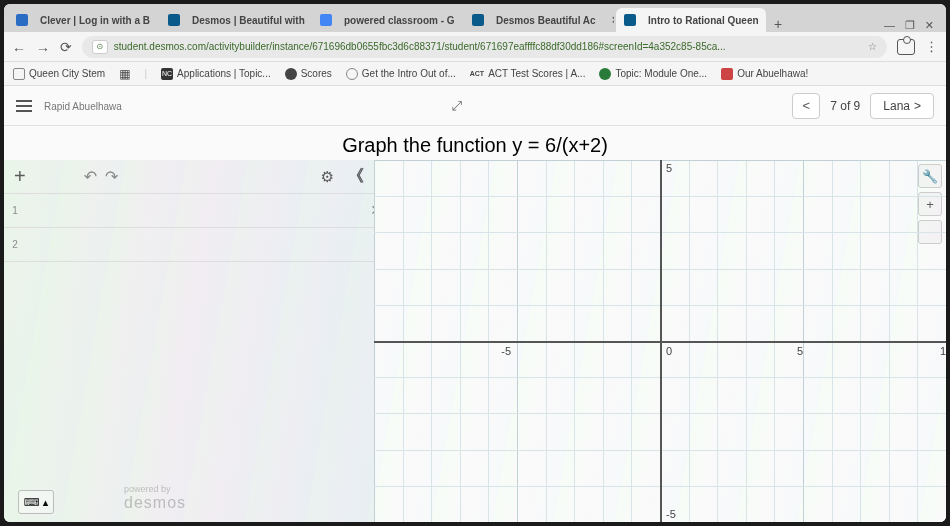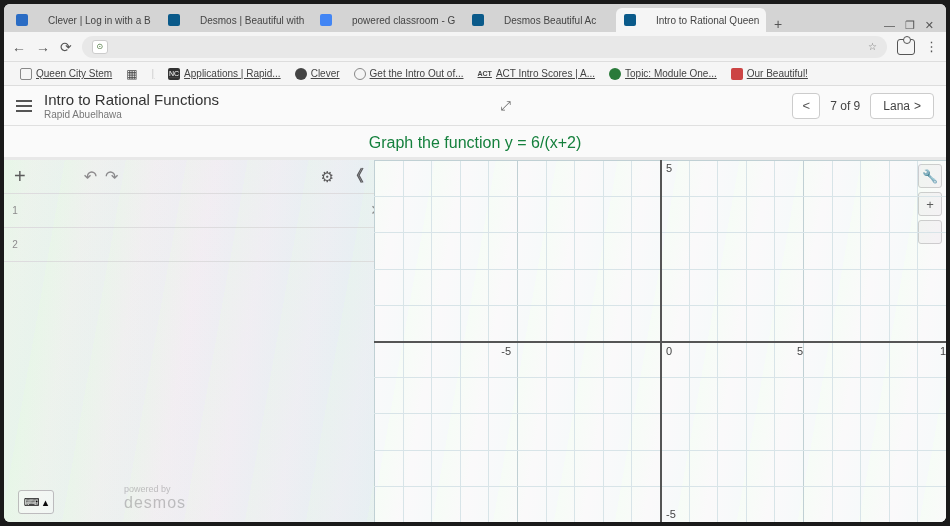--- a/index.html
+++ b/index.html
@@ -1,58 +1,58 @@
 <!DOCTYPE html>
 <html><head>
 <meta charset="utf-8">
 <style>
 * { margin: 0; padding: 0; box-sizing: border-box; font-family: Arial, sans-serif; }
 body { width: 950px; height: 526px; background: #1a1a1a; overflow: hidden; position: relative; }
 .screen { position: absolute; top: 4px; left: 4px; right: 4px; bottom: 4px; background: #e8e8e8; border-radius: 6px; overflow: hidden; }
 
 
 .tabs-bar { height: 28px; background: #d4d4d4; display: flex; align-items: flex-end; padding: 0 4px; gap: 2px; font-size: 10px; }
-.tab { height: 24px; padding: 0 8px; display: flex; align-items: center; gap: 20px; border-radius: 6px 6px 0 0; color: #444; max-width: 150px; white-space: nowrap; overflow: hidden; cursor: pointer; }
+.tab { height: 24px; padding: 0 8px; display: flex; align-items: center; gap: 12px; border-radius: 6px 6px 0 0; color: #444; max-width: 150px; white-space: nowrap; overflow: hidden; cursor: pointer; font-weight: bold; }
 .tab.active { background: #f5f5f5; }
 .tab .favicon { width: 12px; height: 12px; border-radius: 2px; flex-shrink: 0; }
 .tab .close { margin-left: 4px; color: #666; font-size: 12px; }
 .fav-c { background: #2a6cc4; }
 .fav-d { background: #0a5a8a; }
 .fav-g { background: #4285f4; border-radius: 50%; }
 .newtab { width: 20px; text-align: center; color: #555; font-size: 14px; }
 .wincontrols { margin-left: auto; display: flex; gap: 10px; padding-right: 8px; color: #555; font-size: 11px; }
 
 
 .url-row { height: 30px; background: #f5f5f5; display: flex; align-items: center; padding: 0 8px; gap: 10px; border-bottom: 1px solid #ddd; }
 .navbtn { color: #555; font-size: 14px; cursor: pointer; }
 .url-pill { flex: 1; height: 22px; background: #e8e8e8; border-radius: 11px; display: flex; align-items: center; padding: 0 10px; font-size: 10px; color: #3a6a2a; gap: 6px; overflow: hidden; }
 .url-pill .badge { width: 16px; height: 14px; background: #fff; border: 1px solid #ccc; border-radius: 3px; display: flex; align-items: center; justify-content: center; font-size: 8px; }
 .url-right { display: flex; gap: 10px; color: #555; font-size: 13px; }
 .ext-icon { width: 18px; height: 16px; border: 1.5px solid #555; border-radius: 3px; position: relative; }
 .ext-icon::after { content:''; position:absolute; top:-4px; left:5px; width:6px; height:6px; border:1.5px solid #555; border-radius:50%; background:#f5f5f5; }
 
 
-.bookmarks { height: 24px; background: #f5f5f5; display: flex; align-items: center; padding: 0 16px; gap: 14px; font-size: 10px; color: #444; border-bottom: 1px solid #ddd; text-decoration: underline; }
+.bookmarks { height: 24px; background: #f5f5f5; display: flex; align-items: center; padding: 0 9px; gap: 14px; font-size: 10px; color: #444; border-bottom: 1px solid #ddd; }
 .bm { display: flex; align-items: center; gap: 4px; cursor: pointer; }
 .bm .bico { width: 12px; height: 12px; border-radius: 2px; }
 
 
 .act-header { height: 40px; background: #fafafa; display: flex; align-items: center; padding: 0 12px; border-bottom: 1px solid #e0e0e0; }
 .hamburger { display: flex; flex-direction: column; gap: 3px; margin-right: 12px; cursor: pointer; }
 .hamburger span { width: 16px; height: 2px; background: #555; }
 .act-title { font-size: 15px; color: #333; }
 .act-sub { font-size: 10px; color: #777; margin-top: 1px; }
 .act-mid { margin: 0 auto; color: #666; font-size: 13px; cursor: pointer; }
 .act-right { display: flex; align-items: center; gap: 10px; }
 .sq-btn { width: 28px; height: 26px; border: 1px solid #ccc; border-radius: 4px; background: #fff; display: flex; align-items: center; justify-content: center; color: #555; font-size: 13px; cursor: pointer; }
 .counter { font-size: 12px; color: #444; }
 .next-btn { height: 26px; padding: 0 12px; border: 1px solid #ccc; border-radius: 4px; background: #fff; font-size: 12px; color: #444; display: flex; align-items: center; gap: 4px; cursor: pointer; }
 
 
-.prompt { text-align: center; font-size: 16px; color: #15803d; padding: 8px 0 5px; background: #fafafa; }
+.prompt { text-align: center; font-size: 20px; color: #000000; padding: 8px 0 5px; background: #fafafa; }
 
 
 .main { position: absolute; top: 156px; left: 0; right: 0; bottom: 0; display: flex; background: #f0f5f0; }
 .leftcol { width: 370px; position: relative; background: linear-gradient(90deg, rgba(200,255,200,0.15), rgba(255,200,255,0.12), rgba(200,220,255,0.15)); }
 .tool-row { height: 34px; display: flex; align-items: center; padding: 0 10px; gap: 8px; border-bottom: 1px solid #ddd; }
 .plus { font-size: 20px; color: #555; cursor: pointer; font-weight: 300; }
 .undo-redo { margin-left: 50px; display: flex; gap: 8px; color: #888; font-size: 16px; }
 .gear { margin-left: auto; color: #555; font-size: 15px; cursor: pointer; }
 .collapse { color: #555; font-size: 16px; cursor: pointer; margin-left: 6px; font-weight: bold; }
 .expr-row { height: 34px; border-bottom: 1px solid #ddd; display: flex; align-items: center; position: relative; }
@@ -112,71 +112,71 @@
       <span>✕</span>
     </div>
   </div>
 
   <div class="url-row">
     <span class="navbtn">←</span>
     <span class="navbtn">→</span>
     <span class="navbtn">⟳</span>
     <div class="url-pill">
       <span class="badge">⊙</span>
+      <span>student.desmos.com/activitybuilder/instance/671696db0655fbc3d6c88371/student/671697eaffffc88df30dd186#screenId=4a352c85-85ca...</span>
       <span style="margin-left:auto;color:#777">☆</span>
     </div>
     <div class="url-right">
       <span class="ext-icon"></span>
       <span>⋮</span>
     </div>
   </div>
 
   <div class="bookmarks">
     <div class="bm">
         <span class="bico" style="border:1px solid #888"></span>
         <span>Queen City Stem</span>
       </div>
     <div class="bm">
         <span style="font-size:12px">▦</span>
       </div>
     <span style="color:#ccc">|</span>
     <div class="bm">
         <span class="bico" style="background:#333;color:#fff;font-size:7px;display:flex;align-items:center;justify-content:center">NC</span>
-        <span>Applications | Rapid...</span>
+        <span>Applications | Topic...</span>
       </div>
     <div class="bm">
         <span class="bico" style="background:#444;border-radius:50%"></span>
-        <span>Clever</span>
+        <span>Scores</span>
       </div>
     <div class="bm">
         <span class="bico" style="border:1px solid #888;border-radius:50%"></span>
         <span>Get the Intro Out of...</span>
       </div>
     <div class="bm">
         <span style="font-size:7px;font-weight:bold">ACT</span>
-        <span>ACT Intro Scores | A...</span>
+        <span>ACT Test Scores | A...</span>
       </div>
     <div class="bm">
         <span class="bico" style="background:#2a7a3a;border-radius:50%"></span>
         <span>Topic: Module One...</span>
       </div>
     <div class="bm">
         <span class="bico" style="background:#c44;border-radius:2px"></span>
-        <span>Our Beautiful!</span>
+        <span>Our Abuelhawa!</span>
       </div>
   </div>
 
   <div class="act-header">
     <div class="hamburger">
         <span></span>
         <span></span>
         <span></span>
       </div>
     <div>
-      <div class="act-title">Intro to Rational Functions</div>
       <div class="act-sub">Rapid Abuelhawa</div>
     </div>
     <div class="act-mid">⤢</div>
     <div class="act-right">
       <div class="sq-btn">&lt;</div>
       <div class="counter">7 of 9</div>
       <div class="next-btn">
           <span>Lana</span>
           <span>&gt;</span>
         </div>

